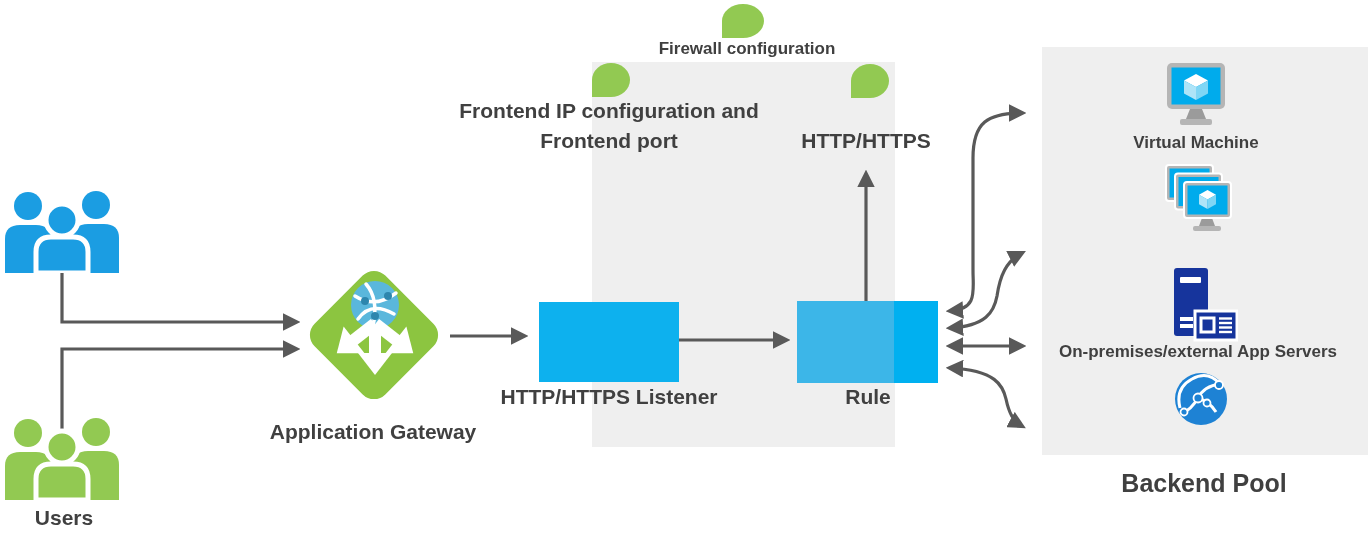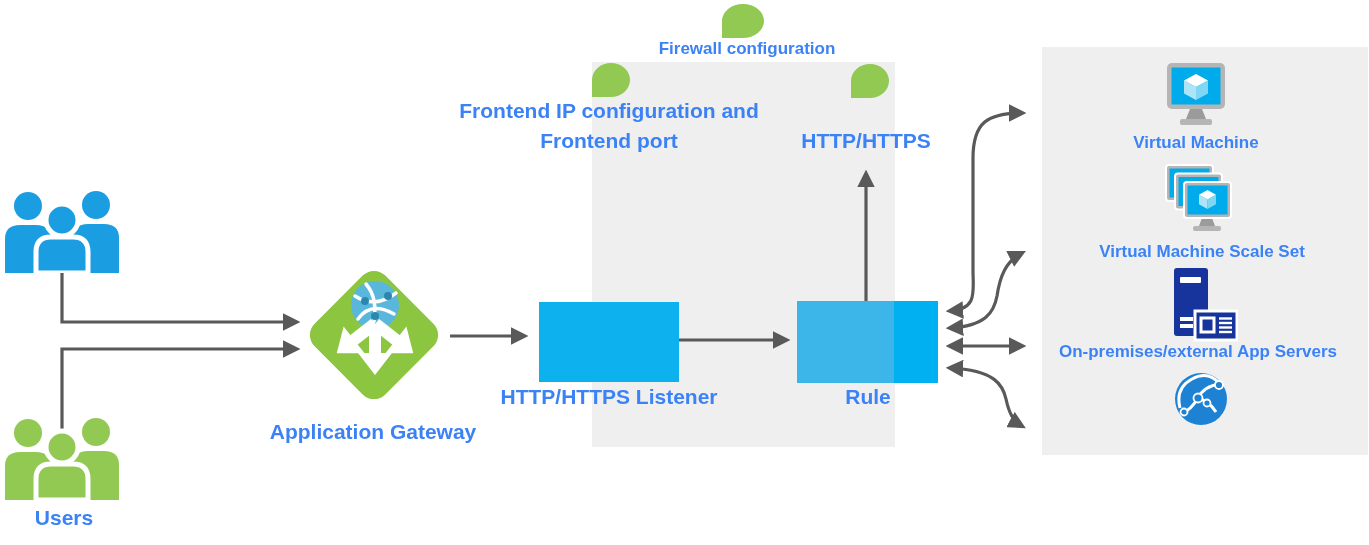--- a/index.html
+++ b/index.html
@@ -10,21 +10,21 @@
   .panel-backend{left:1042px;top:47px;width:326px;height:408px;}
   .box{position:absolute;z-index:1;}
   .box-listener{left:539px;top:302px;width:140px;height:80px;background:#0db1ee;}
   .box-rule{left:797px;top:301px;width:141px;height:82px;
             background:linear-gradient(90deg,#3cb6e8 0 69%,#00b0f0 69%);}
   .blob{position:absolute;width:38px;height:34px;background:#92c952;
         border-radius:50% 50% 50% 0;z-index:2;}
   .blob-firewall{left:722px;top:4px;width:42px;height:34px;}
   .blob-frontend{left:592px;top:63px;}
   .blob-http{left:851px;top:64px;}
-  .lbl{position:absolute;color:#3b82f6;font-weight:700;white-space:nowrap;
+  .lbl{position:absolute;color:#404040;font-weight:700;white-space:nowrap;
        transform:translateX(-50%);z-index:4;}
   .lbl-lg{font-size:21px;text-align:center;}
   .lbl-md{font-size:17px;}
   .lbl-xl{font-size:25px;}
   .arrows{position:absolute;left:0;top:0;z-index:2;pointer-events:none;}
   .icon{position:absolute;z-index:3;}
 </style>
 </head>
 <body>
 
@@ -167,16 +167,16 @@
   <div class="lbl lbl-md" style="left:747px;top:39px">Firewall configuration</div>
   <div class="lbl lbl-lg" style="left:609px;top:99px">Frontend IP configuration and</div>
   <div class="lbl lbl-lg" style="left:609px;top:129px">Frontend port</div>
   <div class="lbl lbl-lg" style="left:866px;top:129px">HTTP/HTTPS</div>
   <div class="lbl lbl-lg" style="left:609px;top:385px">HTTP/HTTPS Listener</div>
   <div class="lbl lbl-lg" style="left:868px;top:385px">Rule</div>
   <div class="lbl lbl-lg" style="left:373px;top:420px">Application Gateway</div>
   <div class="lbl lbl-lg" style="left:64px;top:506px">Users</div>
 
   <div class="lbl lbl-md" style="left:1196px;top:133px">Virtual Machine</div>
-  <div class="lbl lbl-md" style="left:1202px;top:242px">Virtual Machine Scale Set</div>
   <div class="lbl lbl-md" style="left:1198px;top:342px">On-premises/external App Servers</div>
+  <div class="lbl lbl-xl" style="left:1204px;top:469px">Backend Pool</div>
 
 </div>
 
 </body></html>

